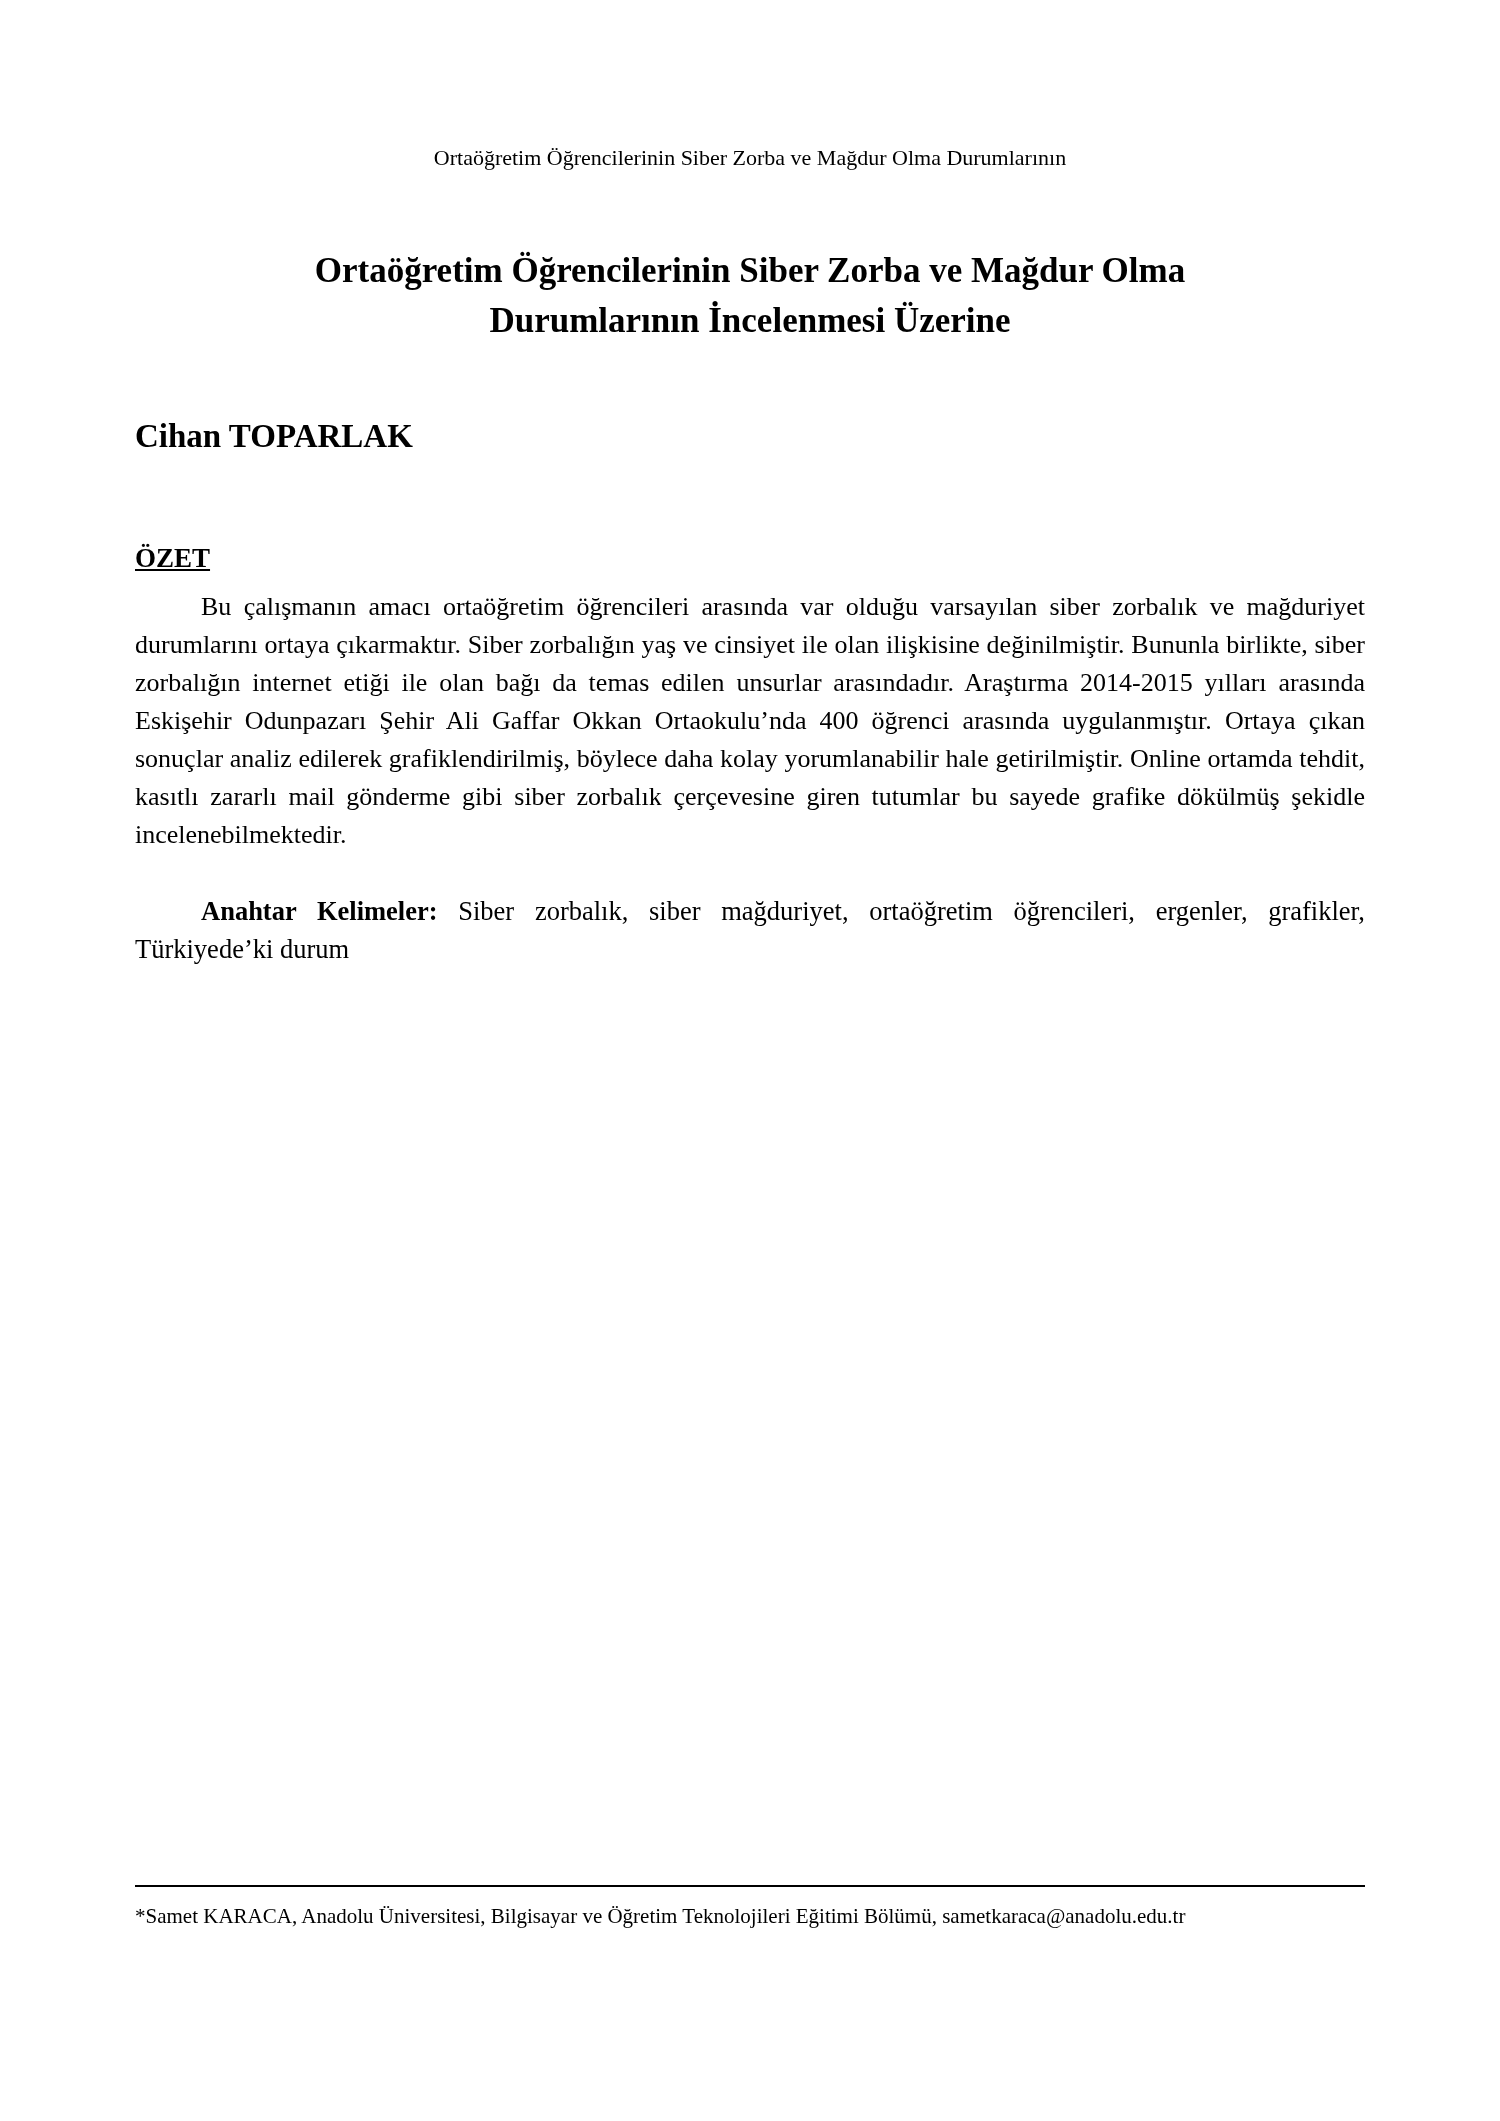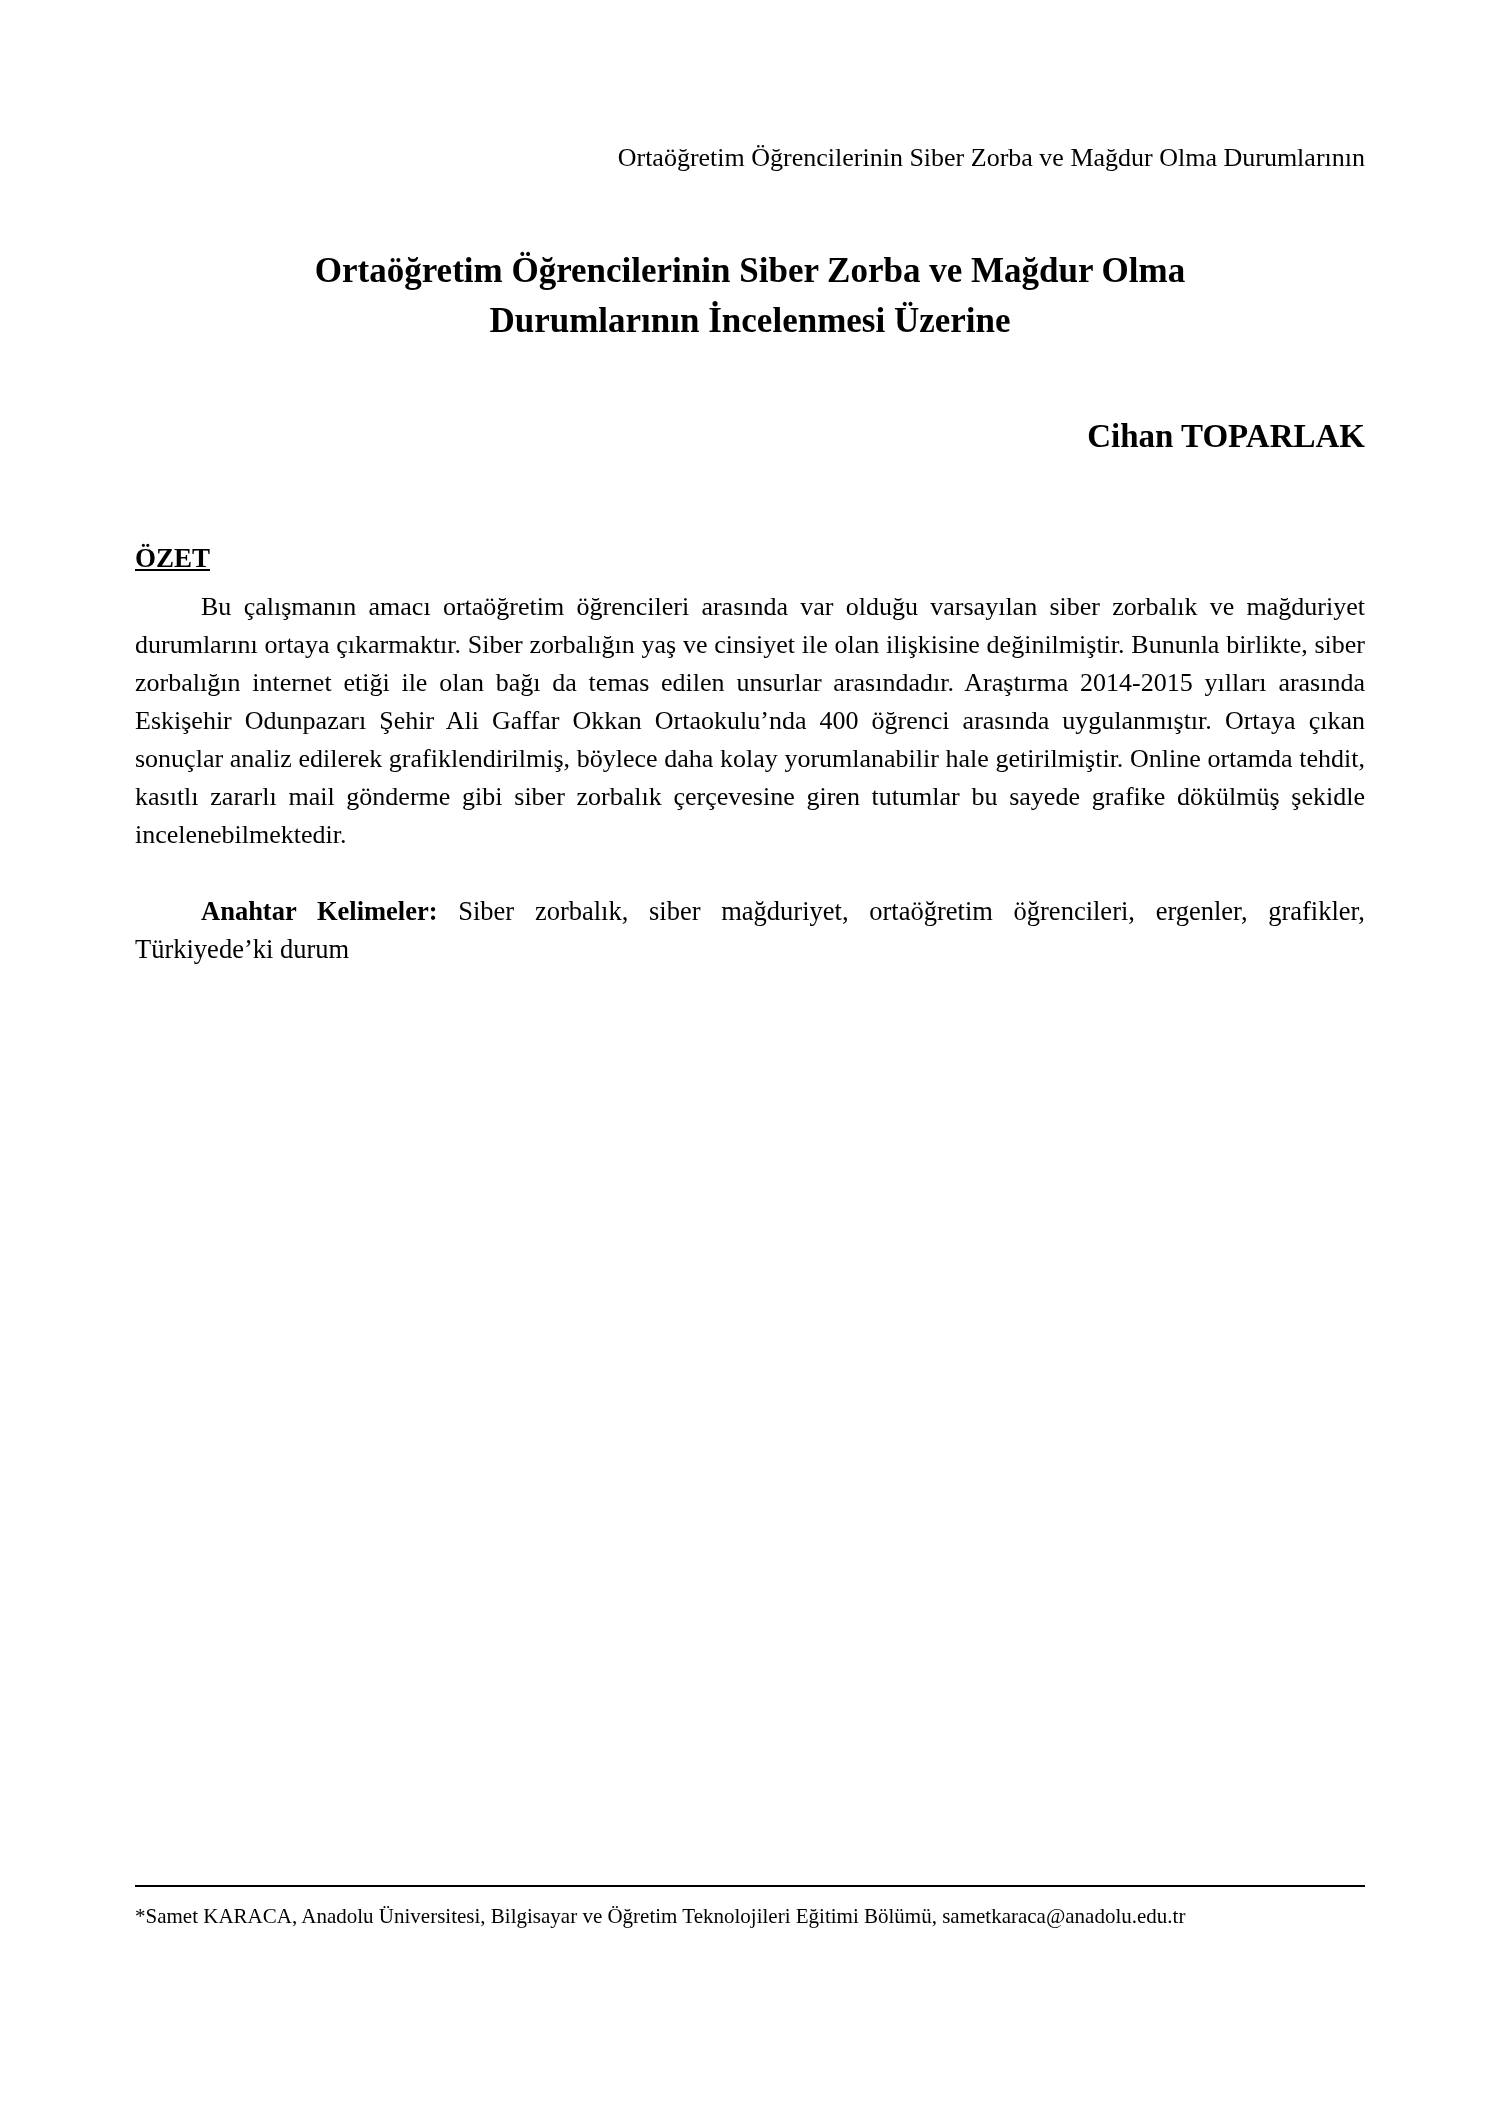--- a/index.html
+++ b/index.html
@@ -13,35 +13,35 @@
     font-family: "Liberation Serif", "DejaVu Serif", serif;
     color: #000000;
   }
   .page {
     position: relative;
     width: 1500px;
     height: 2121px;
     padding: 135px 135px 0 135px;
   }
   .running-head {
-    text-align: right;
-    font-size: 26px;
+    text-align: center;
+    font-size: 22px;
     line-height: 36px;
     margin-top: 5px;
   }
   .paper-title {
     text-align: center;
     font-weight: bold;
     font-size: 35px;
     line-height: 50px;
     margin: 70px auto 0 auto;
     max-width: 1010px;
   }
   .author {
-    text-align: right;
+    text-align: left;
     font-weight: bold;
     font-size: 33px;
     margin-top: 72px;
   }
   .author + .author {
     margin-top: 43px;
   }
   .abstract-heading {
     font-weight: bold;
     font-size: 27px;

